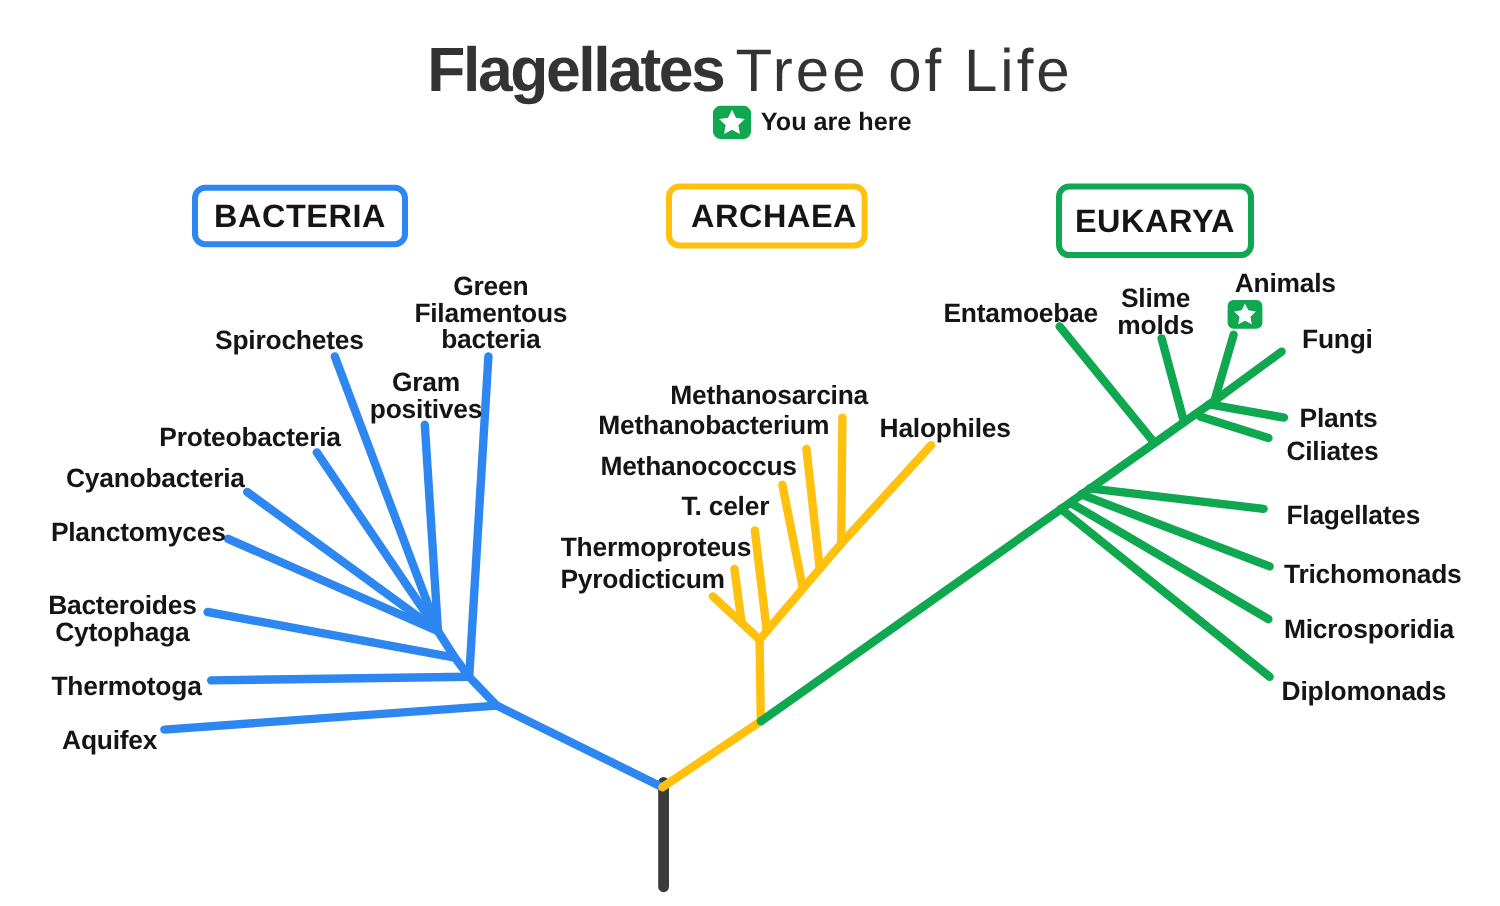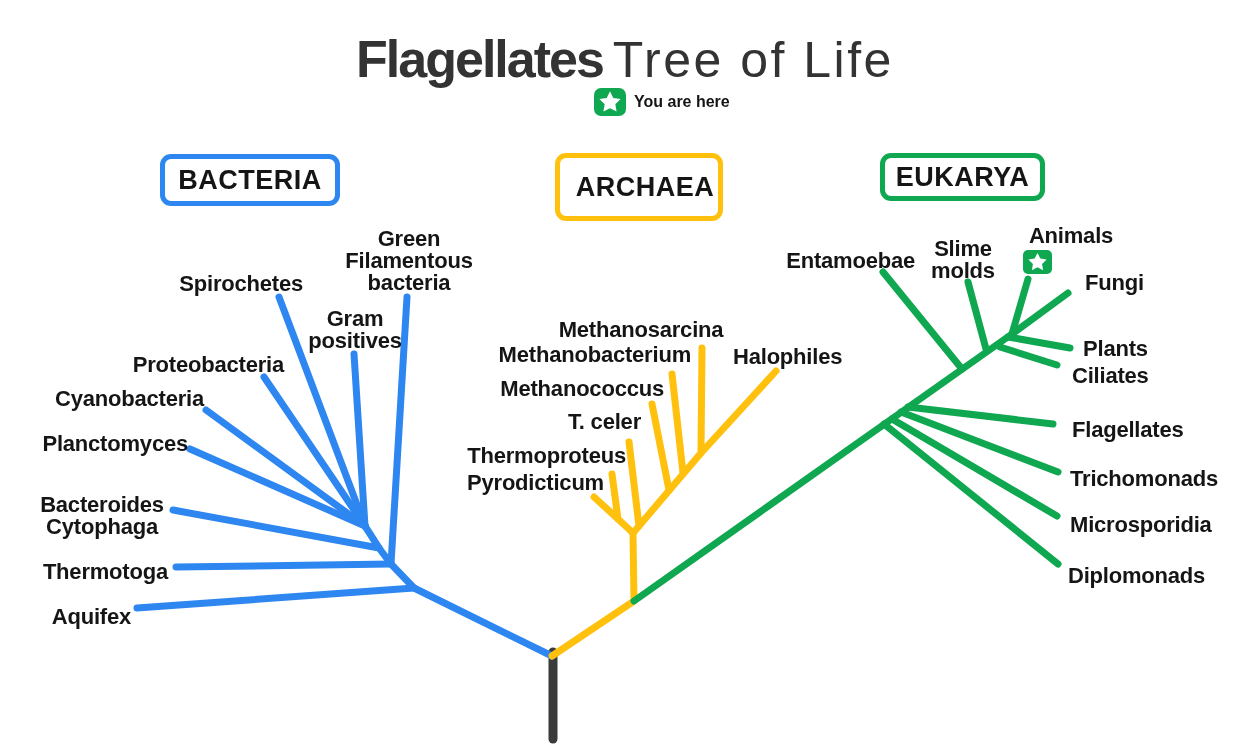--- a/index.html
+++ b/index.html
@@ -5,28 +5,28 @@
   html,body{margin:0;padding:0;background:#ffffff;}
   body{width:1250px;height:755px;font-family:"Liberation Sans",sans-serif;}
   .stage{position:relative;width:1250px;height:755px;background:#fff;overflow:hidden;}
 
   .title{position:absolute;top:10px;left:0;width:100%;text-align:center;
          color:#333333;white-space:nowrap;line-height:1.1;}
   .title .t-bold{font-size:52px;font-weight:800;letter-spacing:-2px;}
   .title .t-light{font-size:50px;font-weight:300;letter-spacing:2.5px;margin-left:10px;}
 
   .legend{position:absolute;left:594px;top:88px;display:flex;align-items:center;gap:8px;
-          font-size:16px;font-weight:700;color:#151515;}
+          font-size:21px;font-weight:700;color:#151515;}
 
   .domain-box{position:absolute;box-sizing:border-box;display:flex;align-items:center;justify-content:center;
               border-style:solid;border-width:5px;border-radius:11px;background:#fff;
               font-size:27px;font-weight:800;color:#151515;letter-spacing:.5px;}
   #box-bacteria{left:160px;top:154px;width:180px;height:52px;border-color:#2E87F0;}
-  #box-archaea{left:555px;top:153px;width:168px;height:68px;border-color:#FFC10E;padding-left:12px;}
-  #box-eukarya{left:880px;top:153px;width:165px;height:48px;border-color:#0FA750;}
+  #box-archaea{left:555px;top:153px;width:168px;height:54px;border-color:#FFC10E;padding-left:12px;}
+  #box-eukarya{left:880px;top:153px;width:165px;height:62px;border-color:#0FA750;}
 
   #tree-svg{position:absolute;left:0;top:0;width:1250px;height:755px;}
   #tree-svg text{font-family:"Liberation Sans",sans-serif;font-weight:700;font-size:22px;
                  fill:#151515;letter-spacing:-0.2px;}
 </style>
 </head>
 <body>
 
 <div class="stage">
 

